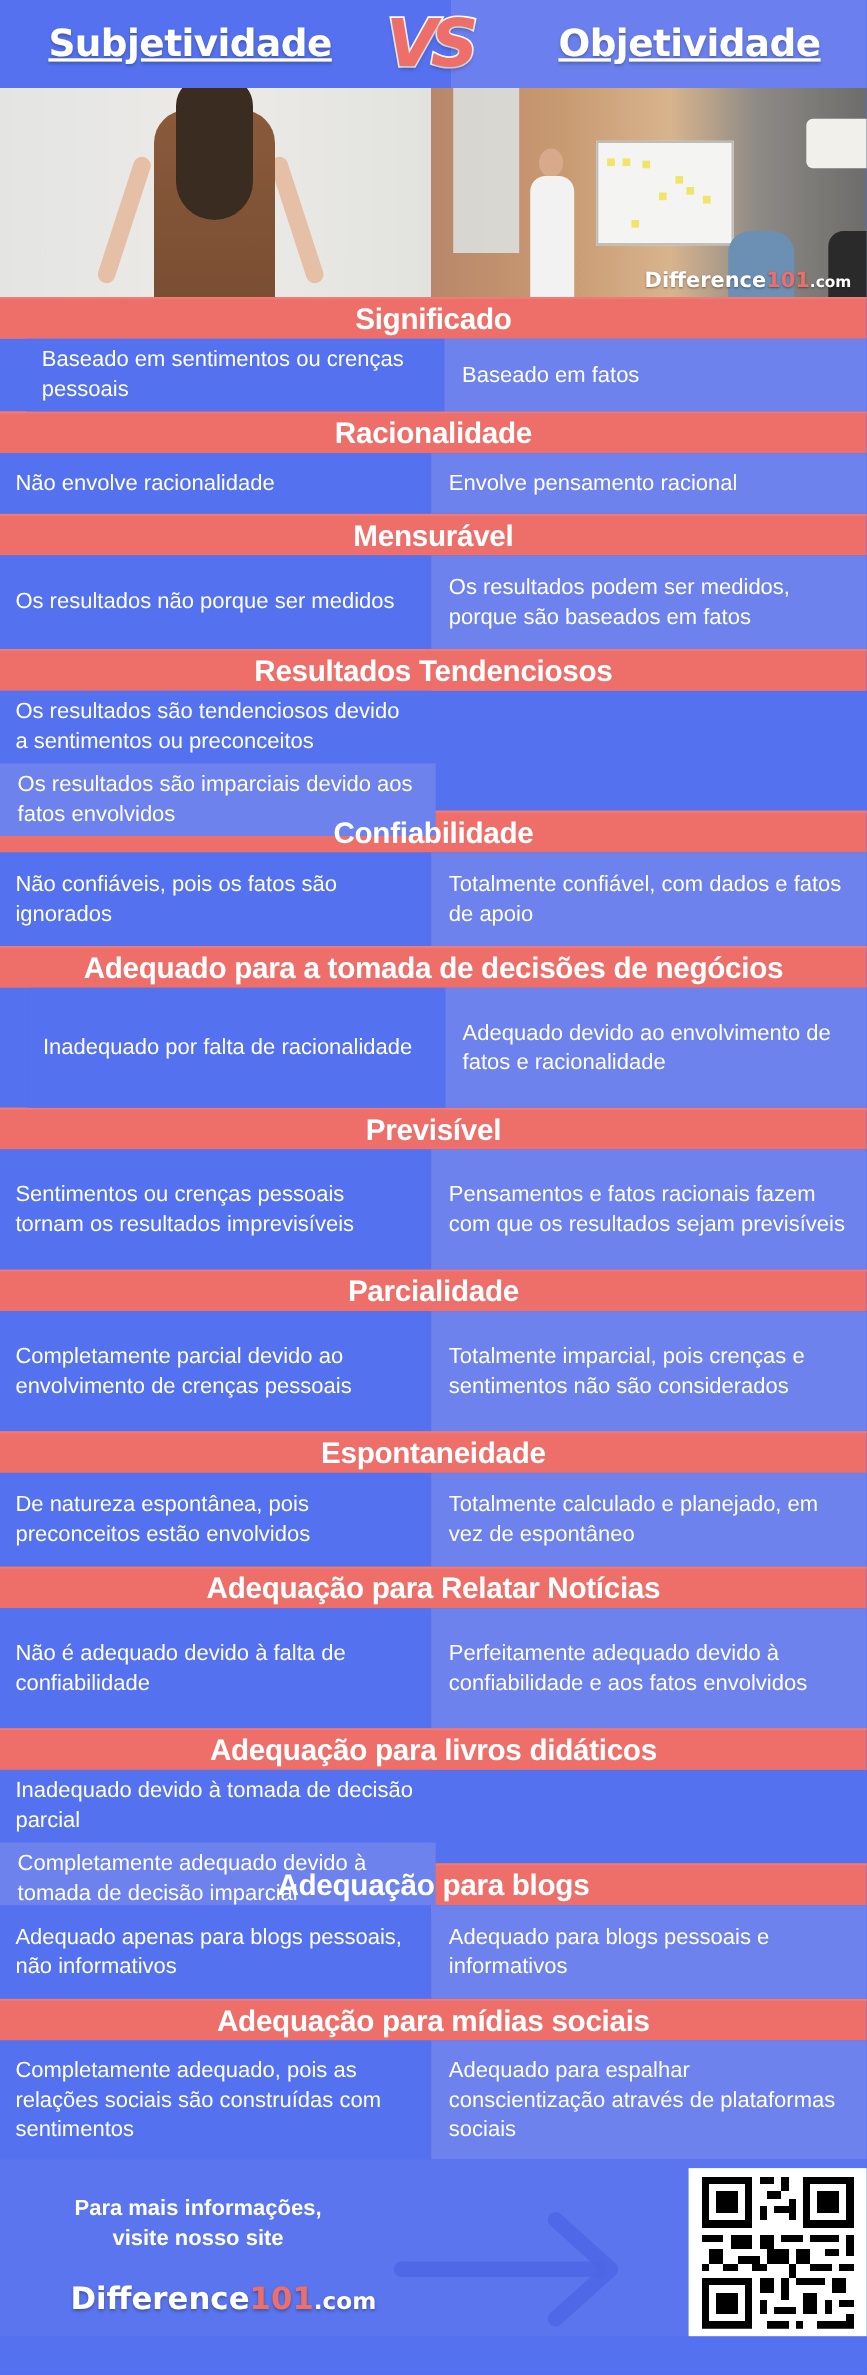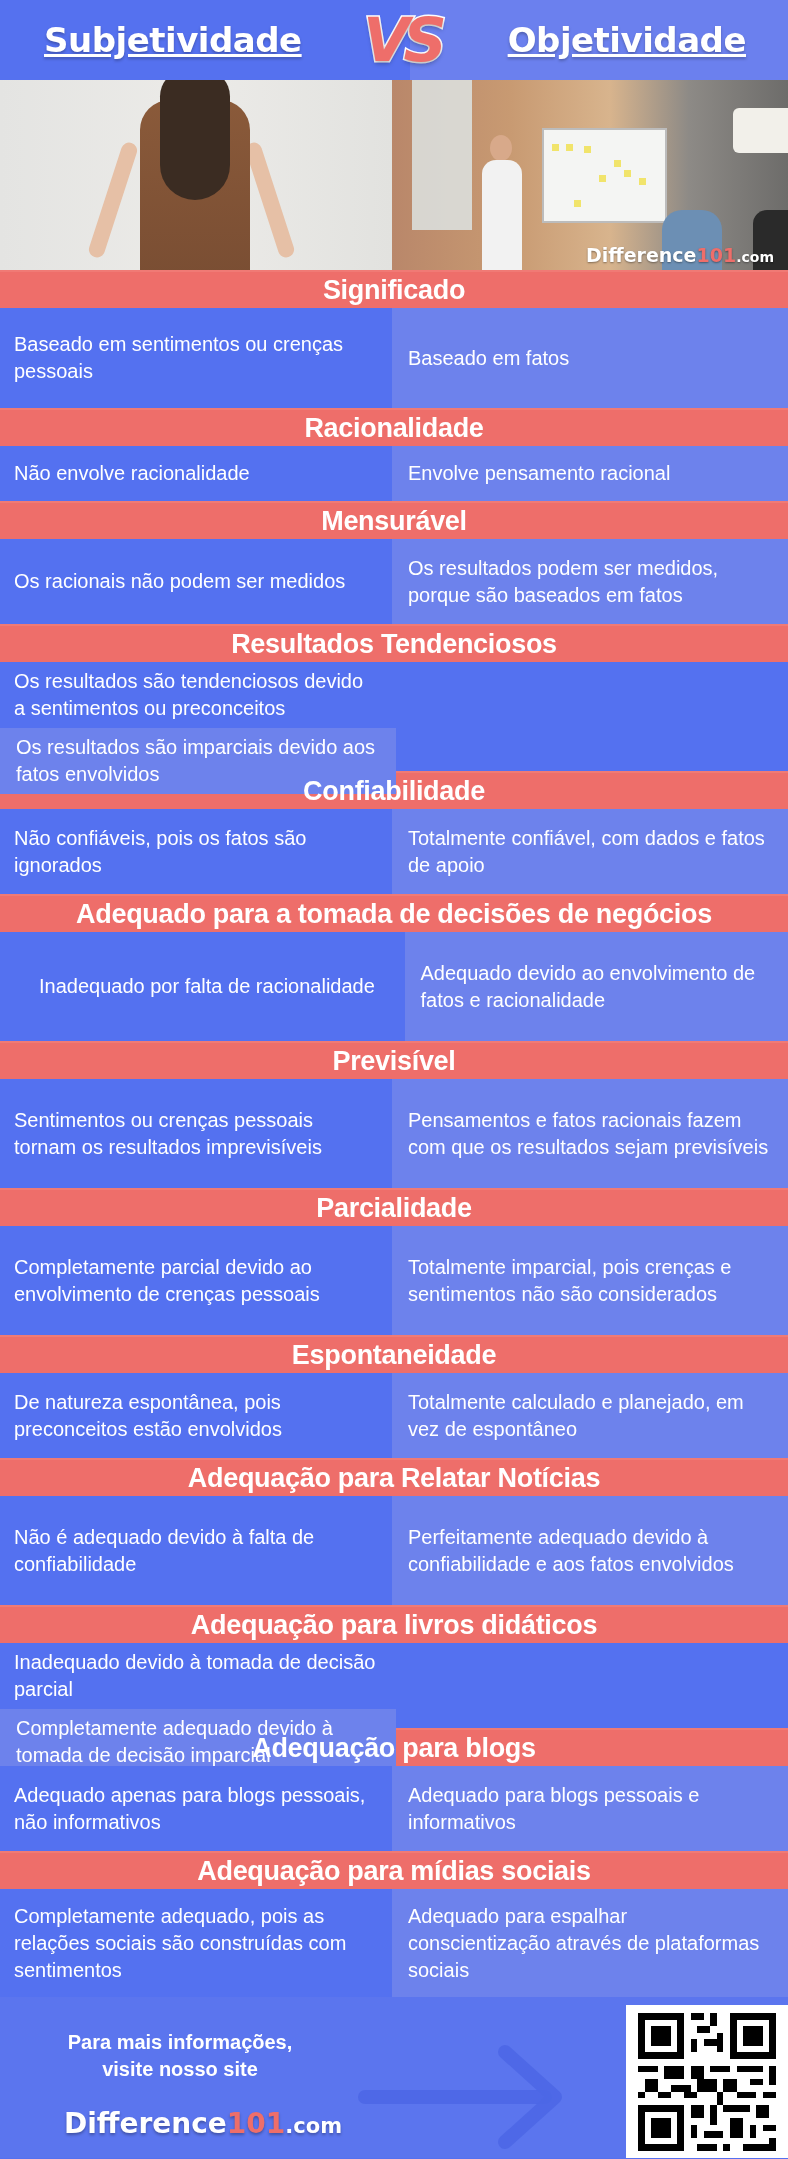--- a/index.html
+++ b/index.html
@@ -12,21 +12,21 @@
     display: flex; align-items: center; justify-content: space-between;
     padding: 0 42px 0 44px;
     text-decoration: underline;
   }
   .banner .title {
     font-family: "DejaVu Sans", sans-serif; font-weight: bold; font-size: 34px;
     color: #fff; letter-spacing: -0.5px;
     text-shadow: 0 2px 3px rgba(0,0,0,0.25);
   }
   .banner .vs {
-    position: absolute; left: 354px; top: 4px; width: 96px; height: 78px;
+    position: absolute; left: 342px; top: 4px; width: 96px; height: 78px;
     font-family: "DejaVu Sans", sans-serif; font-weight: bold; font-style: italic;
     font-size: 60px; color: #ee6e6a; line-height: 72px; text-align: center;
     -webkit-text-stroke: 3px #fff; paint-order: stroke fill;
     text-shadow: 0 3px 4px rgba(0,0,0,0.25); z-index: 3; letter-spacing: -6px;
   }
 
   .photos { display: flex; height: 190px; }
   .photo-left {
     width: 392px; height: 100%; position: relative; overflow: hidden;
     background: linear-gradient(90deg, #e4e4e2 0%, #ecebe8 50%, #e2e2df 100%);
@@ -123,32 +123,32 @@
     <div class="person"></div>
     <div class="lamp"></div>
     <div class="seat1"></div>
     <div class="seat2"></div>
     <div class="wm"><span>Difference</span><span class="num">101</span><span class="dom">.com</span></div>
   </div>
 </section>
 
 <main id="sections">
     <div class="section-header">Significado</div>
-    <div class="section-body" style="height: 100px;">
+    <div class="section-body" style="height: 66px; padding-left: 24px;">
       <div class="cell left">Baseado em sentimentos ou crenças pessoais</div>
       <div class="cell right">Baseado em fatos</div>
     </div>
     <div class="section-header">Racionalidade</div>
     <div class="section-body" style="height: 55px;">
       <div class="cell left">Não envolve racionalidade</div>
       <div class="cell right">Envolve pensamento racional</div>
     </div>
     <div class="section-header">Mensurável</div>
     <div class="section-body" style="height: 85px;">
-      <div class="cell left">Os racionais não podem ser medidos</div>
+      <div class="cell left">Os resultados não porque ser medidos</div>
       <div class="cell right">Os resultados podem ser medidos, porque são baseados em fatos</div>
     </div>
     <div class="section-header">Resultados Tendenciosos</div>
     <div class="section-body" style="height: 109px; flex-direction: column;">
       <div class="cell left">Os resultados são tendenciosos devido a sentimentos ou preconceitos</div>
       <div class="cell right">Os resultados são imparciais devido aos fatos envolvidos</div>
     </div>
     <div class="section-header">Confiabilidade</div>
     <div class="section-body" style="height: 85px;">
       <div class="cell left">Não confiáveis, pois os fatos são ignorados</div>

